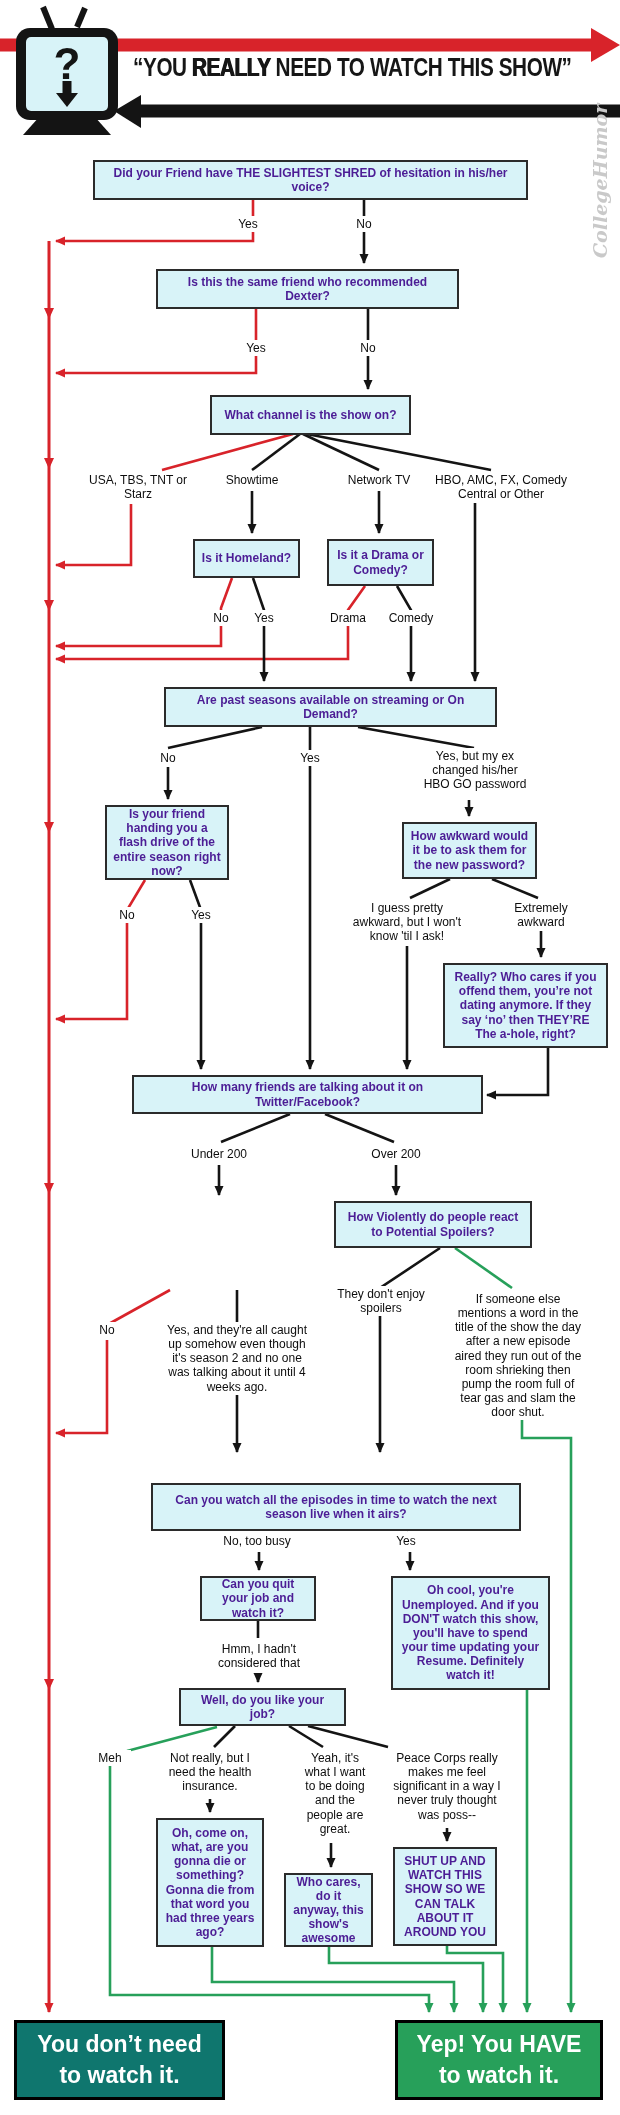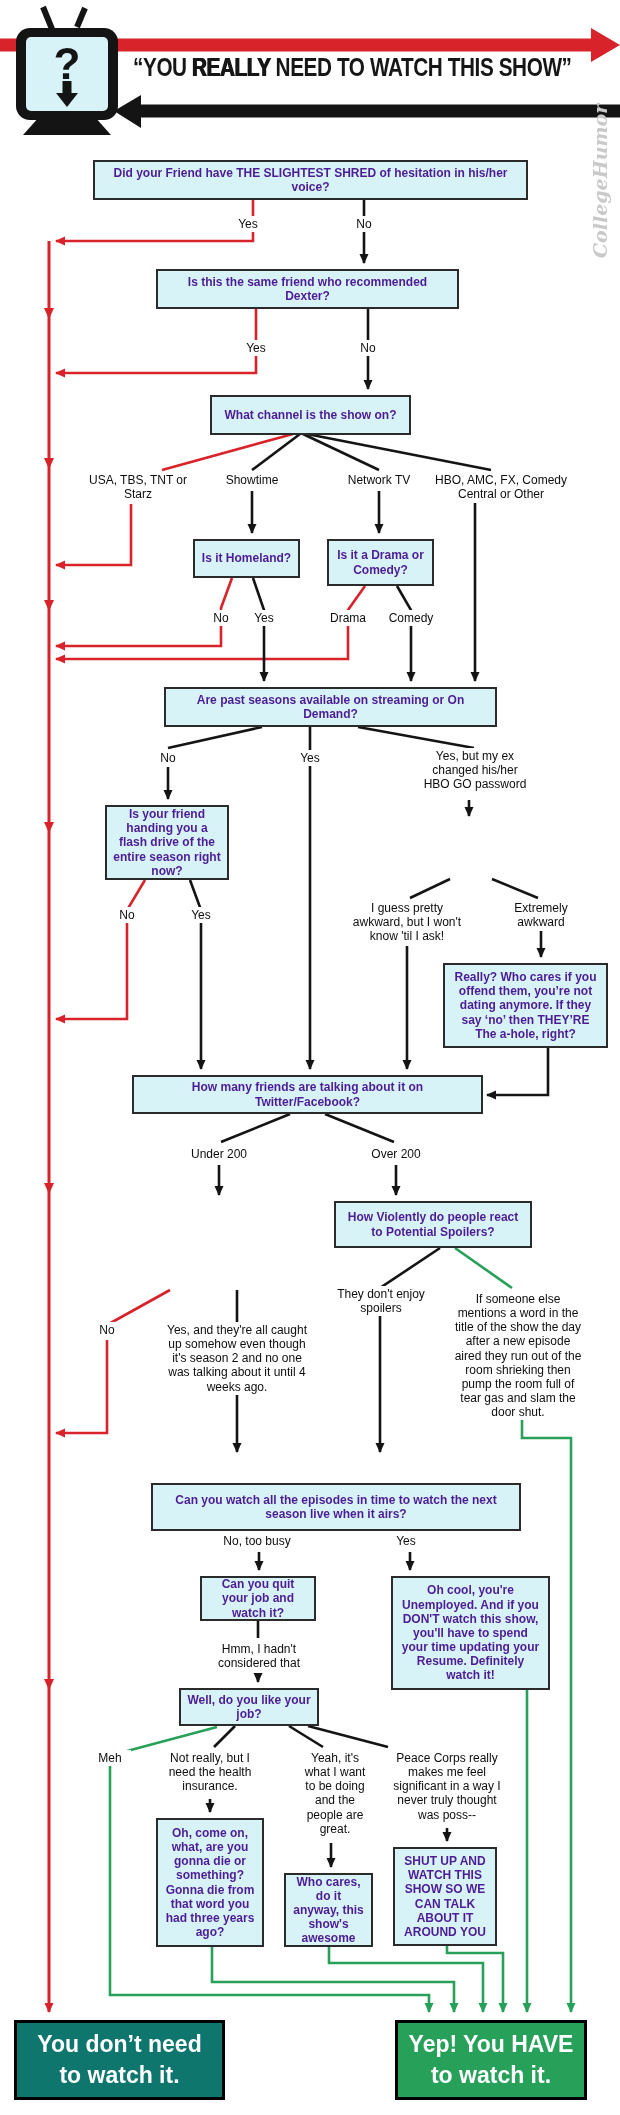--- a/index.html
+++ b/index.html
@@ -161,27 +161,28 @@
   <div id="title"><span>“YOU </span><span class="emph">REALLY</span><span> NEED TO WATCH THIS SHOW”</span></div>
   <div id="watermark">CollegeHumor</div>
 
   <div class="box" style="left:93px;top:160px;width:435px;height:40px;">Did your Friend have THE SLIGHTEST SHRED of hesitation in his/her voice?</div>
   <div class="box" style="left:156px;top:269px;width:303px;height:40px;">Is this the same friend who recommended Dexter?</div>
   <div class="box" style="left:210px;top:395px;width:201px;height:40px;">What channel is the show on?</div>
   <div class="box" style="left:193px;top:539px;width:107px;height:39px;">Is it Homeland?</div>
   <div class="box" style="left:327px;top:539px;width:107px;height:47px;">Is it a Drama or Comedy?</div>
   <div class="box" style="left:164px;top:687px;width:333px;height:40px;">Are past seasons available on streaming or On Demand?</div>
   <div class="box" style="left:105px;top:805px;width:124px;height:75px;">Is your friend handing you a flash drive of the entire season right now?</div>
+  <div class="box" style="left:402px;top:822px;width:135px;height:57px;">How awkward would it be to ask them for the new password?</div>
   <div class="box" style="left:443px;top:963px;width:165px;height:85px;">Really? Who cares if you offend them, you’re not dating anymore. If they say ‘no’ then THEY’RE The a-hole, right?</div>
   <div class="box" style="left:132px;top:1075px;width:351px;height:39px;">How many friends are talking about it on Twitter/Facebook?</div>
   <div class="box" style="left:334px;top:1201px;width:198px;height:47px;">How Violently do people react to Potential Spoilers?</div>
   <div class="box" style="left:151px;top:1458px;width:370px;height:48px;margin-top:25px;">Can you watch all the episodes in time to watch the next season live when it airs?</div>
   <div class="box" style="left:200px;top:1576px;width:116px;height:45px;">Can you quit your job and watch it?</div>
   <div class="box" style="left:391px;top:1576px;width:159px;height:114px;">Oh cool, you're Unemployed. And if you DON'T watch this show, you'll have to spend your time updating your Resume.  Definitely watch it!</div>
-  <div class="box" style="left:179px;top:1688px;width:140px;height:38px;">Well, do you like your job?</div>
+  <div class="box" style="left:179px;top:1688px;width:167px;height:38px;">Well, do you like your job?</div>
   <div class="box" style="left:156px;top:1818px;width:108px;height:129px;">Oh, come on, what, are you gonna die or something? Gonna die from that word you had three years ago?</div>
   <div class="box" style="left:284px;top:1873px;width:89px;height:74px;">Who cares, do it anyway, this show's awesome</div>
   <div class="box" style="left:393px;top:1847px;width:104px;height:99px;">SHUT UP AND WATCH THIS SHOW SO WE CAN TALK ABOUT IT AROUND YOU</div>
 
   <div class="lbl" style="left:230px;top:216px;width:36px;">Yes</div>
   <div class="lbl" style="left:346px;top:216px;width:36px;">No</div>
   <div class="lbl" style="left:238px;top:340px;width:36px;">Yes</div>
   <div class="lbl" style="left:350px;top:340px;width:36px;">No</div>
 
   <div class="lbl" style="left:86px;top:472px;width:104px;">USA, TBS, TNT or Starz</div>
@@ -220,18 +221,18 @@
 
   <div class="lbl" style="left:89px;top:1750px;width:42px;">Meh</div>
   <div class="lbl" style="left:164px;top:1750px;width:92px;">Not really, but I need the health insurance.</div>
   <div class="lbl" style="left:296px;top:1750px;width:78px;">Yeah, it's what I want to be doing and the people are great.</div>
   <div class="lbl" style="left:385px;top:1750px;width:124px;">Peace Corps really makes me feel significant in a way I never truly thought was poss--</div>
 
   <div class="endbox" id="end-no" style="left:14px;top:2020px;width:211px;height:80px;">
     <span>You don’t need</span>
     <span>to watch it.</span>
   </div>
-  <div class="endbox" id="end-yes" style="left:395px;top:2020px;width:192px;height:80px;">
+  <div class="endbox" id="end-yes" style="left:395px;top:2020px;width:208px;height:80px;">
     <span>Yep! You HAVE</span>
     <span>to watch it.</span>
   </div>
 
 </div>
 
 </body></html>

